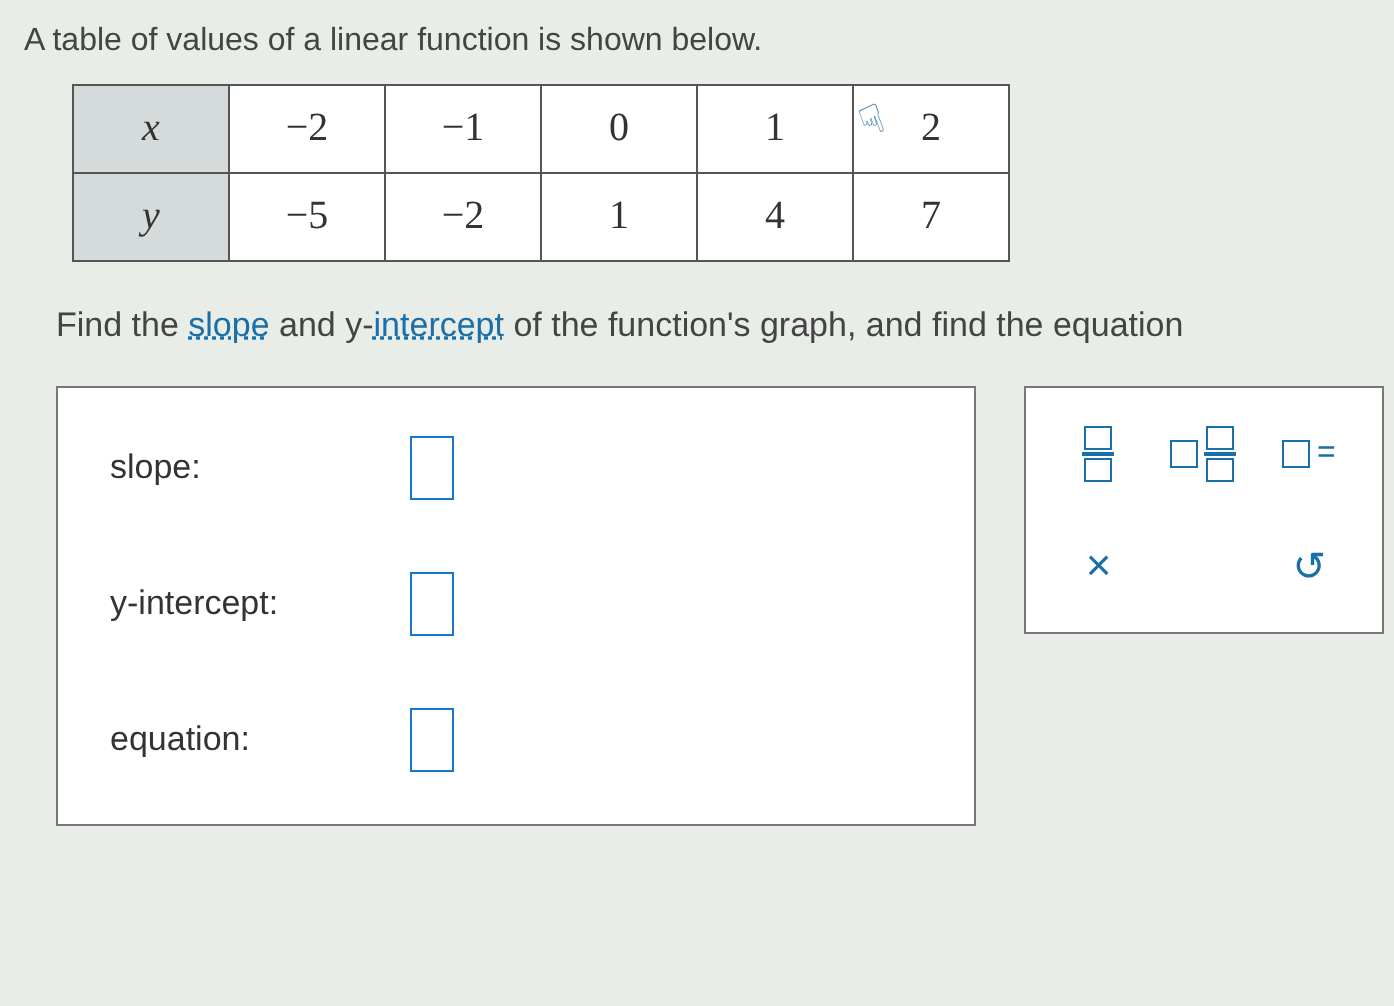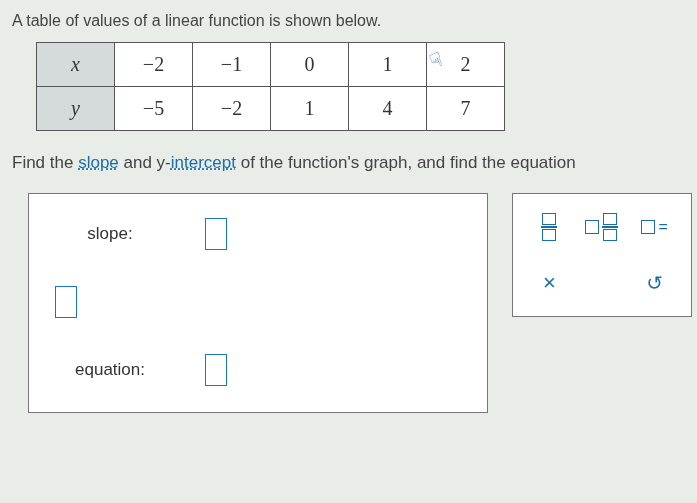--- a/index.html
+++ b/index.html
@@ -33,37 +33,37 @@
     background: #fff;
   }
   .values-table .hdr {
     background: #d5dadb;
     font-style: italic;
   }
   .question {
     font-size: 17px;
     color: #444;
     margin-bottom: 20px;
+    margin-left: 16px;
   }
   .term-link {
     color: #1b6fa8;
     text-decoration: underline dotted;
   }
   .row2 {
     display: flex;
     gap: 24px;
     align-items: flex-start;
     margin-left: 16px;
   }
   .answer-panel {
     background: #fff;
     border: 1.5px solid #777;
     width: 460px;
     padding: 24px 26px 22px 26px;
-    text-align: center;
   }
   .ans-row {
     display: flex;
     align-items: center;
     gap: 40px;
     margin-bottom: 36px;
     font-size: 17px;
     color: #333;
   }
   .ans-row:last-child { margin-bottom: 4px; }
@@ -182,20 +182,21 @@
   <span>Find the </span><span class="term-link">slope</span><span> and y-</span><span class="term-link">intercept</span><span> of the function's graph, and find the equation</span>
 </div>
 
 <div class="row2">
   <div class="answer-panel">
     <div class="ans-row">
       <span class="ans-label">slope:</span>
       <span class="input-box"></span>
     </div>
     <div class="ans-row">
+      <span class="ans-label">y-intercept:</span>
       <span class="input-box"></span>
     </div>
     <div class="ans-row">
       <span class="ans-label">equation:</span>
       <span class="input-box"></span>
     </div>
   </div>
 
   <div class="keypad">
     <div class="keypad-row">

